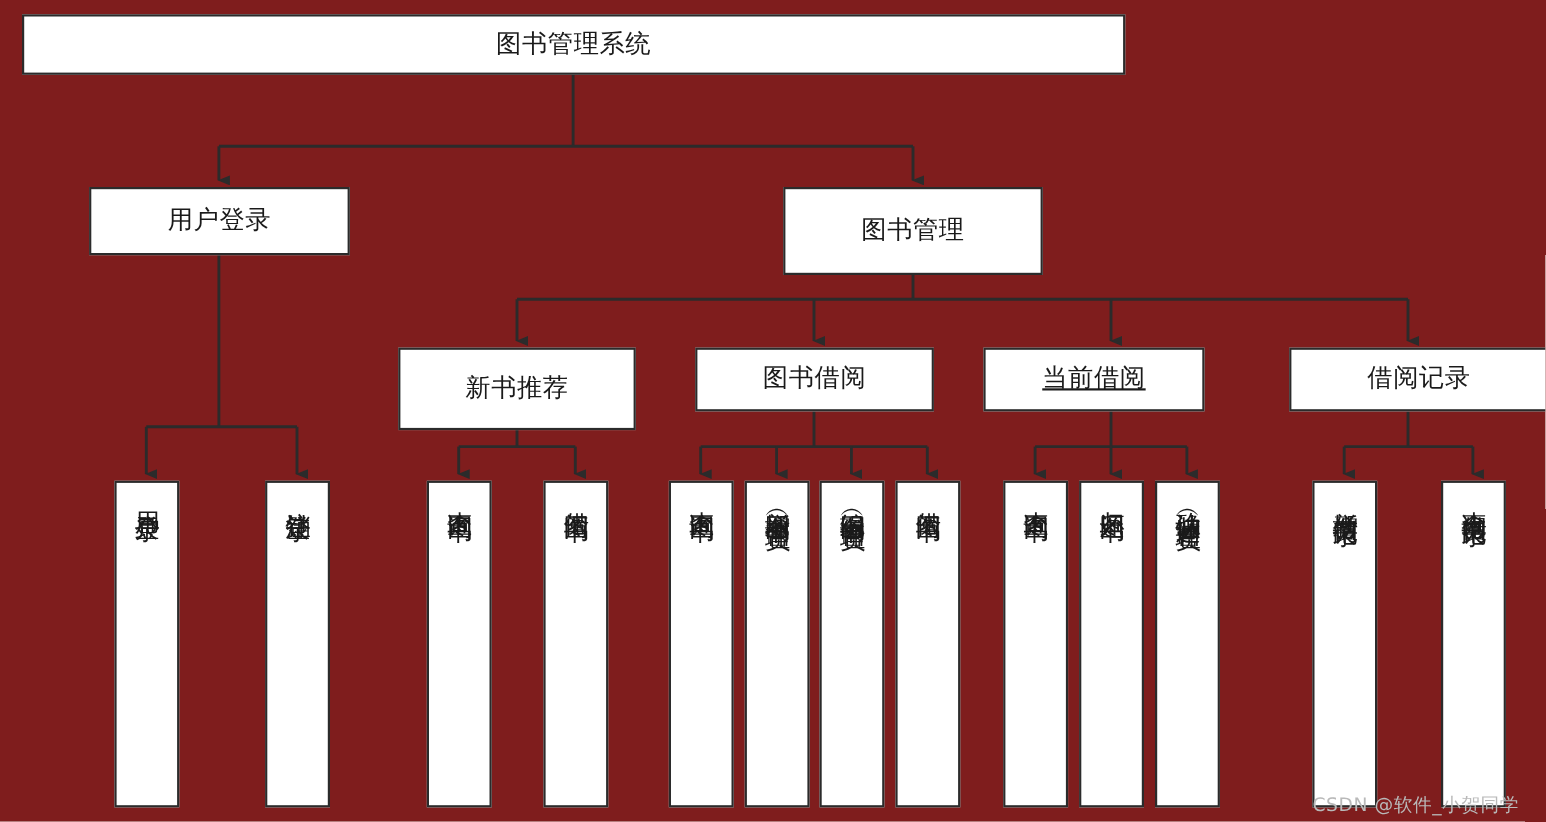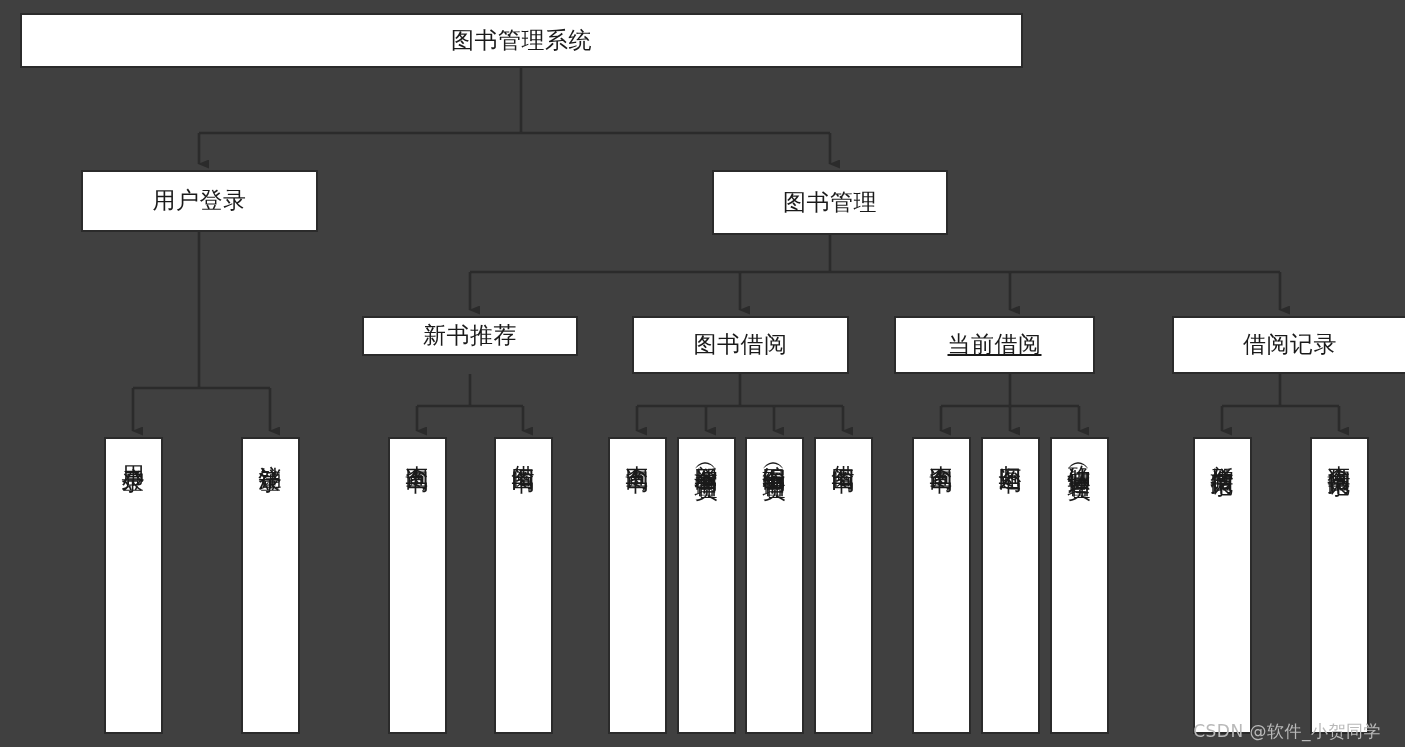--- a/index.html
+++ b/index.html
@@ -8,21 +8,21 @@
     padding: 0;
     background: #ffffff;
   }
   body {
     font-family: "DejaVu Sans", "Liberation Sans", sans-serif;
   }
   #diagram-root {
     position: relative;
     width: 1405px;
     height: 747px;
-    background: #404040;
+    background: #7f1d1d;
     overflow: hidden;
   }
   #edge-layer {
     position: absolute;
     left: 0;
     top: 0;
     width: 1405px;
     height: 747px;
     pointer-events: none;
   }
@@ -135,25 +135,25 @@
   </svg>
 
   <div class="node root horizontal" style="left:20px; top:13px; width:1003px; height:55px;">
     <span class="node-label">图书管理系统</span>
   </div>
 
   <div class="node horizontal" style="left:81px; top:170px; width:237px; height:62px;">
     <span class="node-label">用户登录</span>
   </div>
 
-  <div class="node horizontal" style="left:712px; top:170px; width:236px; height:65px;">
+  <div class="node horizontal" style="left:712px; top:170px; width:236px; height:80px;">
     <span class="node-label">图书管理</span>
   </div>
 
-  <div class="node horizontal" style="left:362px; top:316px; width:216px; height:40px;">
+  <div class="node horizontal" style="left:362px; top:316px; width:216px; height:75px;">
     <span class="node-label">新书推荐</span>
   </div>
 
   <div class="node horizontal" style="left:632px; top:316px; width:217px; height:58px;justify-content:center;">
     <span class="node-label">图书借阅</span>
   </div>
 
   <div class="node horizontal" style="left:894px; top:316px; width:201px; height:58px;text-decoration:underline;">
     <span class="node-label">当前借阅</span>
   </div>

